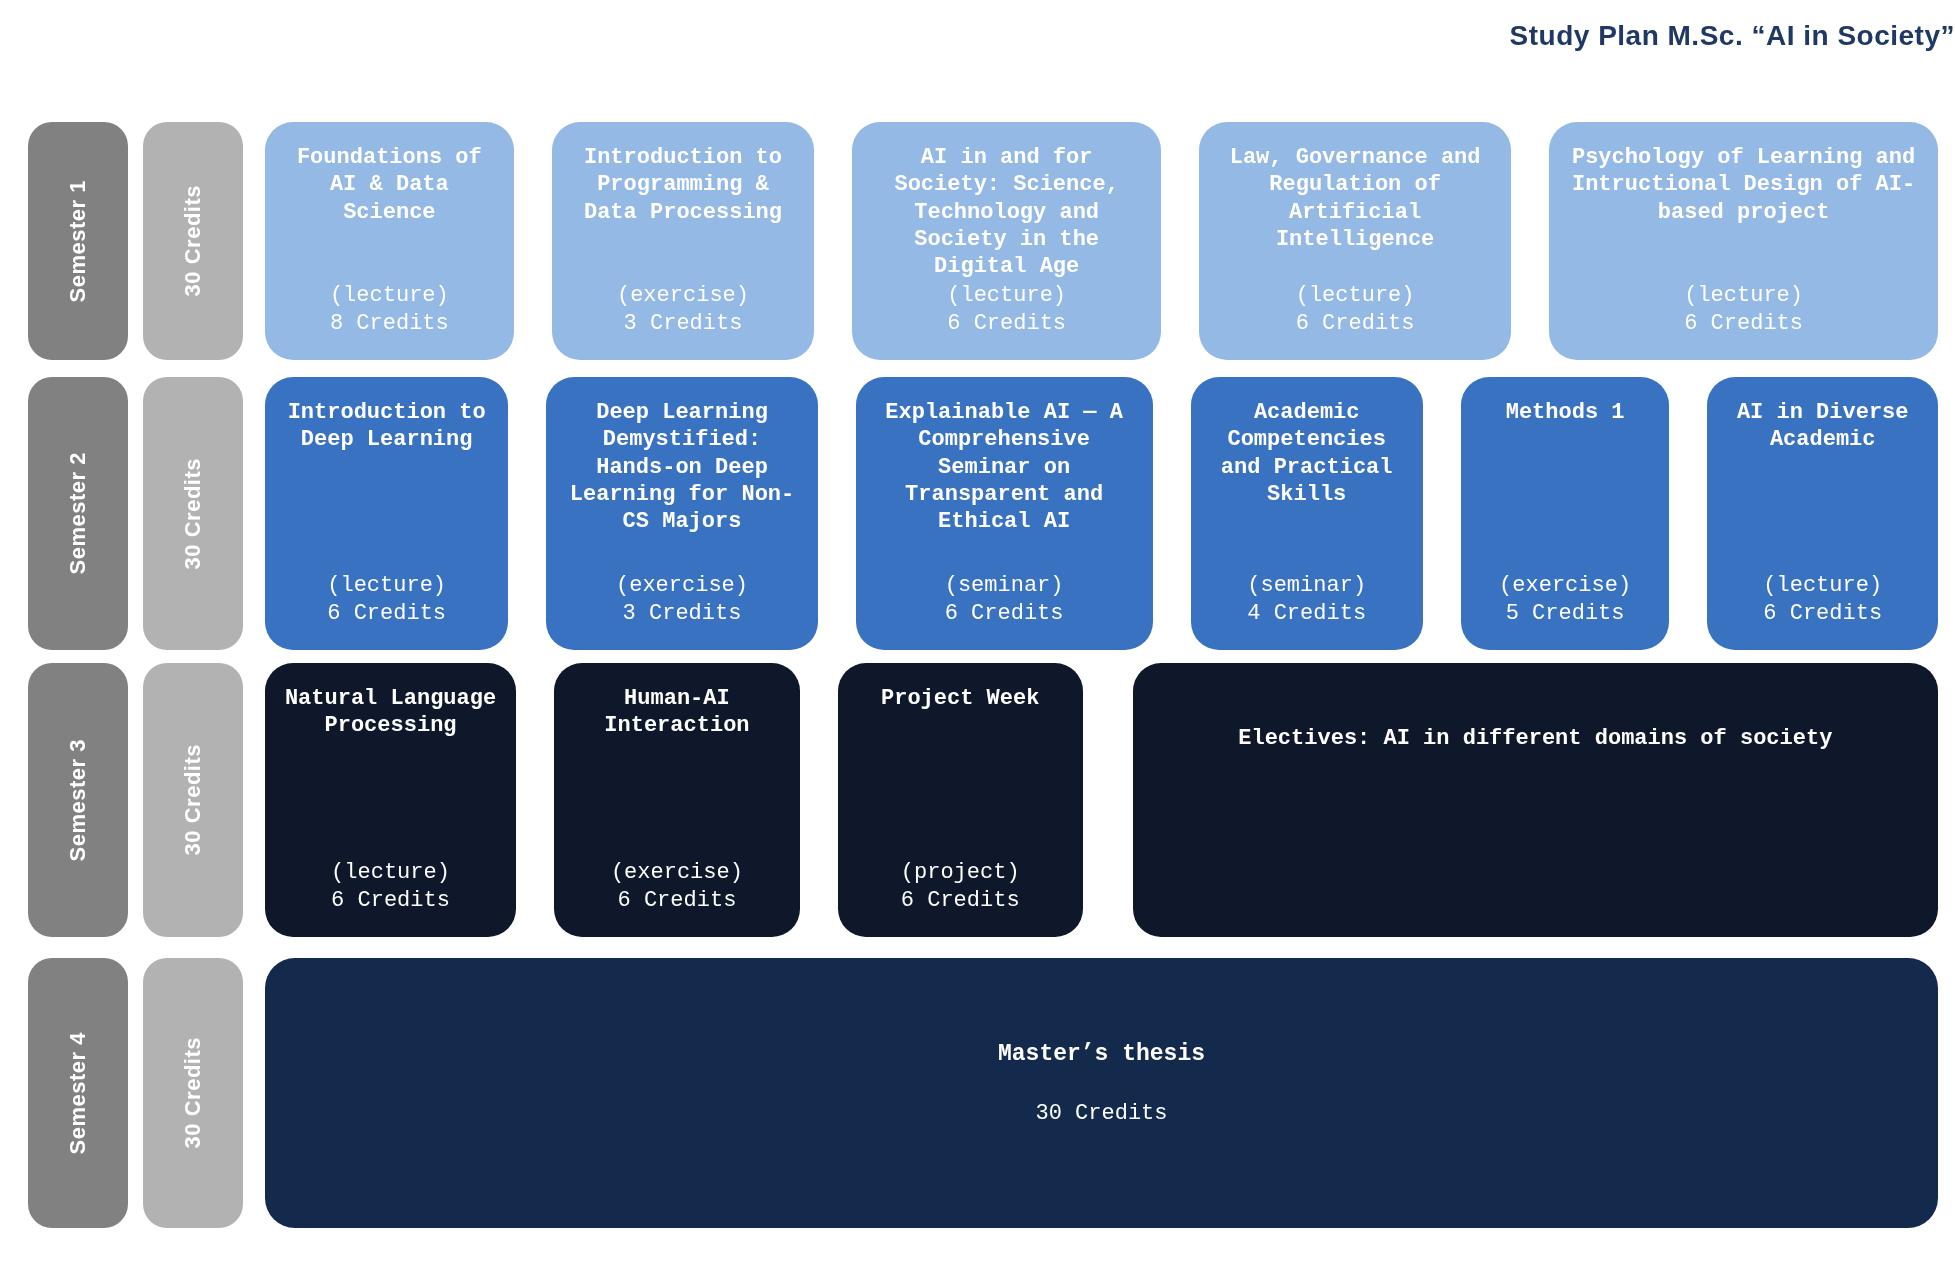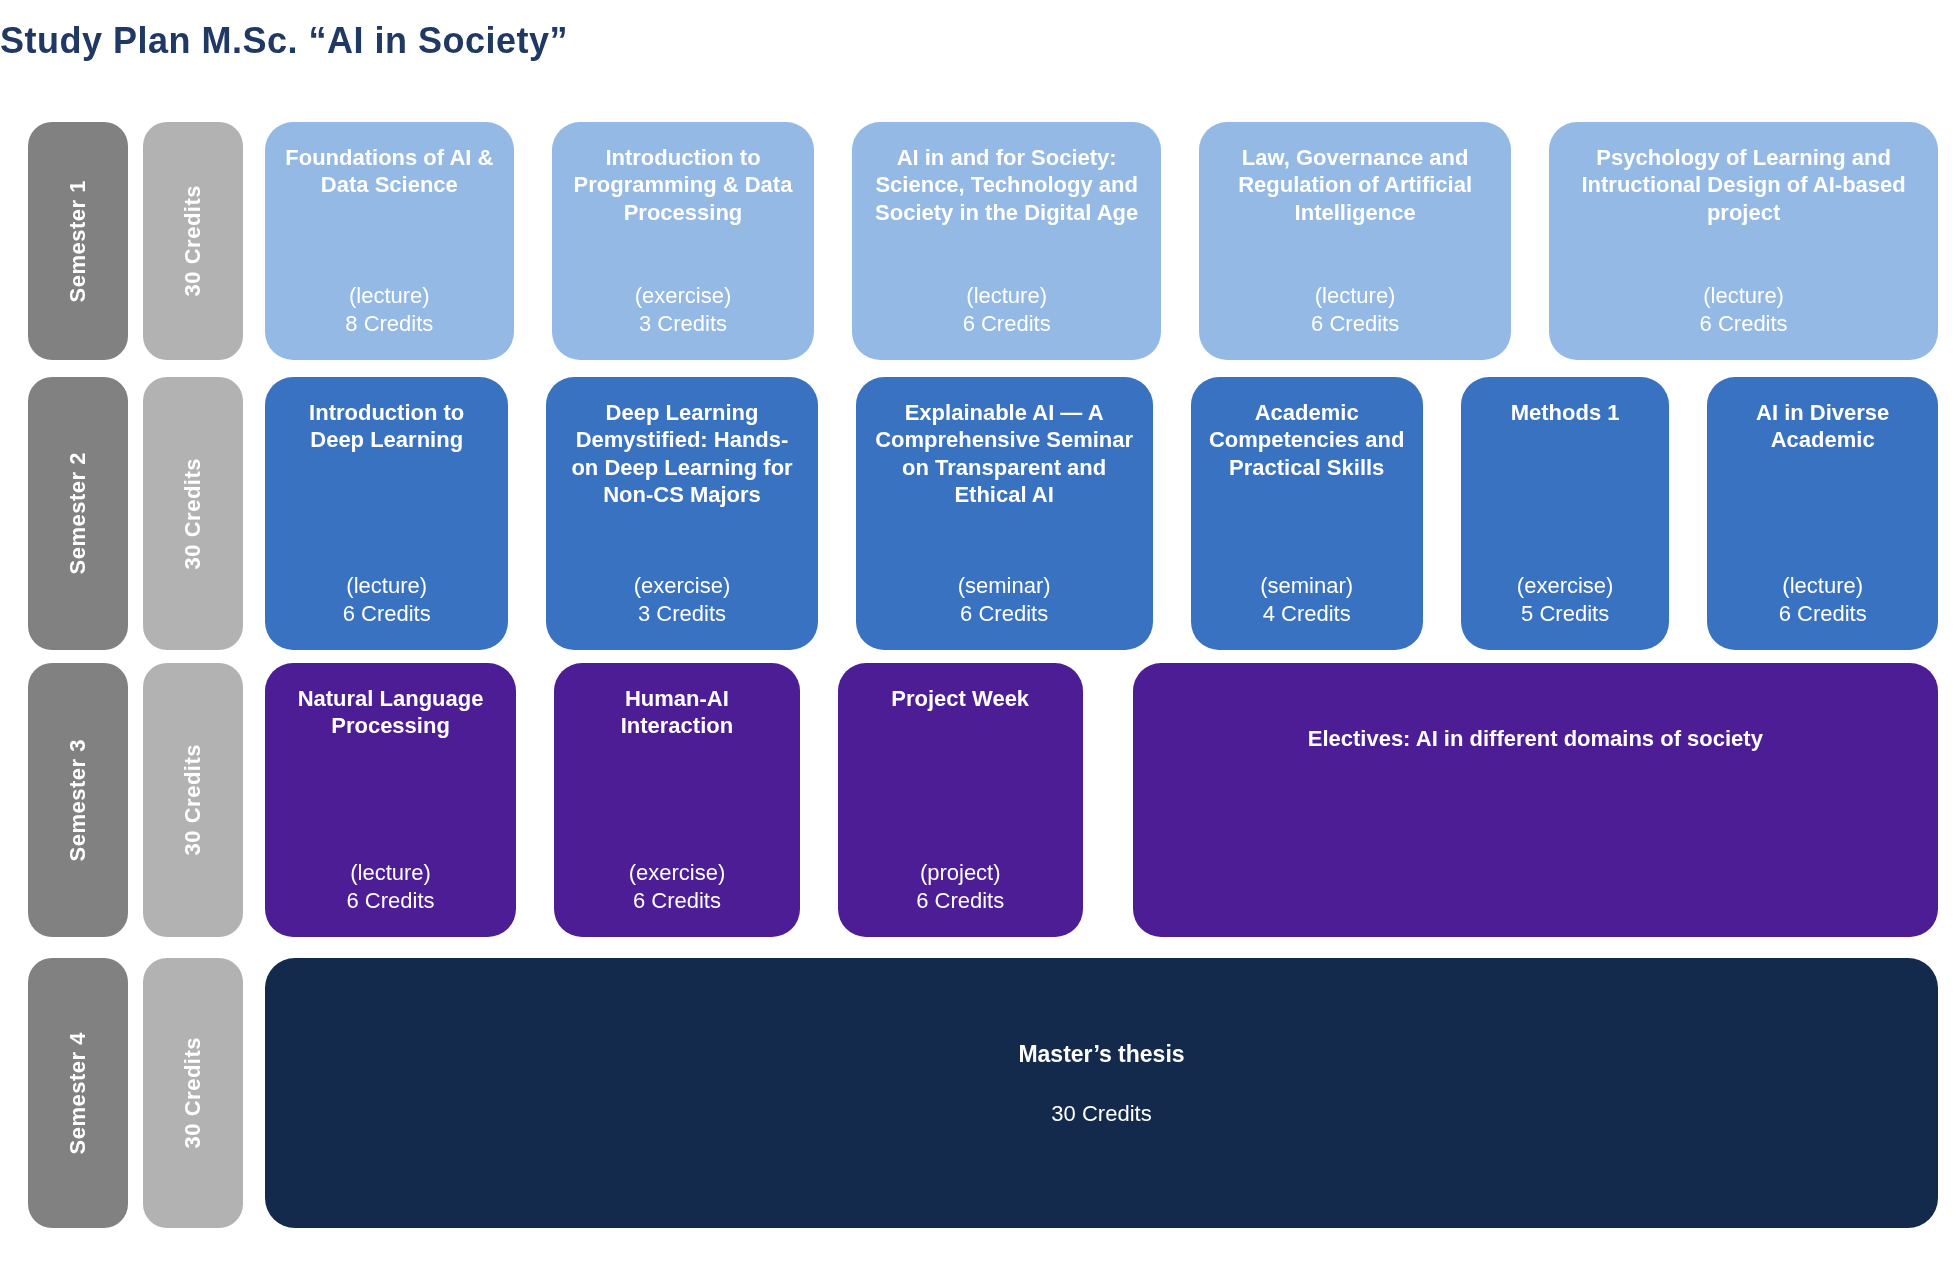--- a/index.html
+++ b/index.html
@@ -5,22 +5,22 @@
   html,body { margin:0; padding:0; background:#ffffff; }
   body { font-family:"Liberation Sans", sans-serif; }
   .canvas {
     position:relative;
     width:1955px; height:1272px;
     background:#ffffff;
     overflow:hidden;
   }
   .page-title {
     position:absolute; top:20px; left:0; right:0;
-    text-align:left;
-    font-size:36px; font-weight:bold;
+    text-align:right;
+    font-size:28px; font-weight:bold;
     letter-spacing:0.5px;
     color:#1f3864;
   }
   .grid {
     position:absolute; top:122px; left:28px; width:1910px;
     display:flex; flex-direction:column;
   }
   .sem-row { display:flex; }
   .row-1 { height:238px; margin-bottom:17px; }
   .row-2 { height:273px; margin-bottom:13px; }
@@ -34,37 +34,37 @@
   }
   .sem-col  { width:100px; background:#818181; margin-right:15px; }
   .cred-col { width:100px; background:#b2b2b2; margin-right:22px; }
   .vtext {
     writing-mode:vertical-rl;
     transform:rotate(180deg);
     color:#ffffff; font-weight:bold; font-size:22px;
     letter-spacing:0.5px;
     white-space:nowrap;
   }
-  .courses { flex:1 1 auto; display:flex; gap:38px; }
+  .courses { flex:1 1 auto; display:flex; gap:38px;font-family:Liberation Mono, monospace; }
 
   .course {
     border-radius:28px;
     color:#ffffff;
     display:flex; flex-direction:column; justify-content:space-between;
     text-align:center;
     padding:22px 16px 22px;
     box-sizing:border-box;
     min-width:0;
   }
   .course-title { font-weight:bold; font-size:22px; line-height:1.24; }
   .course-meta  { font-size:22px; line-height:1.28; font-weight:normal; }
 
   .s1 { background:#93b9e4; }
   .s2 { background:#3a72c2; }
-  .s3 { background:#4c1d95; }
+  .s3 { background:#0f172a; }
   .s4 { background:#132a4d; }
 
   .electives { padding-top:62px; padding-bottom:58px;margin-left:12px; }
   .thesis {
     justify-content:center;
     border-radius:30px;
     gap:32px;
     padding-bottom:40px;
   }
   .thesis .course-title { font-size:23px; }

